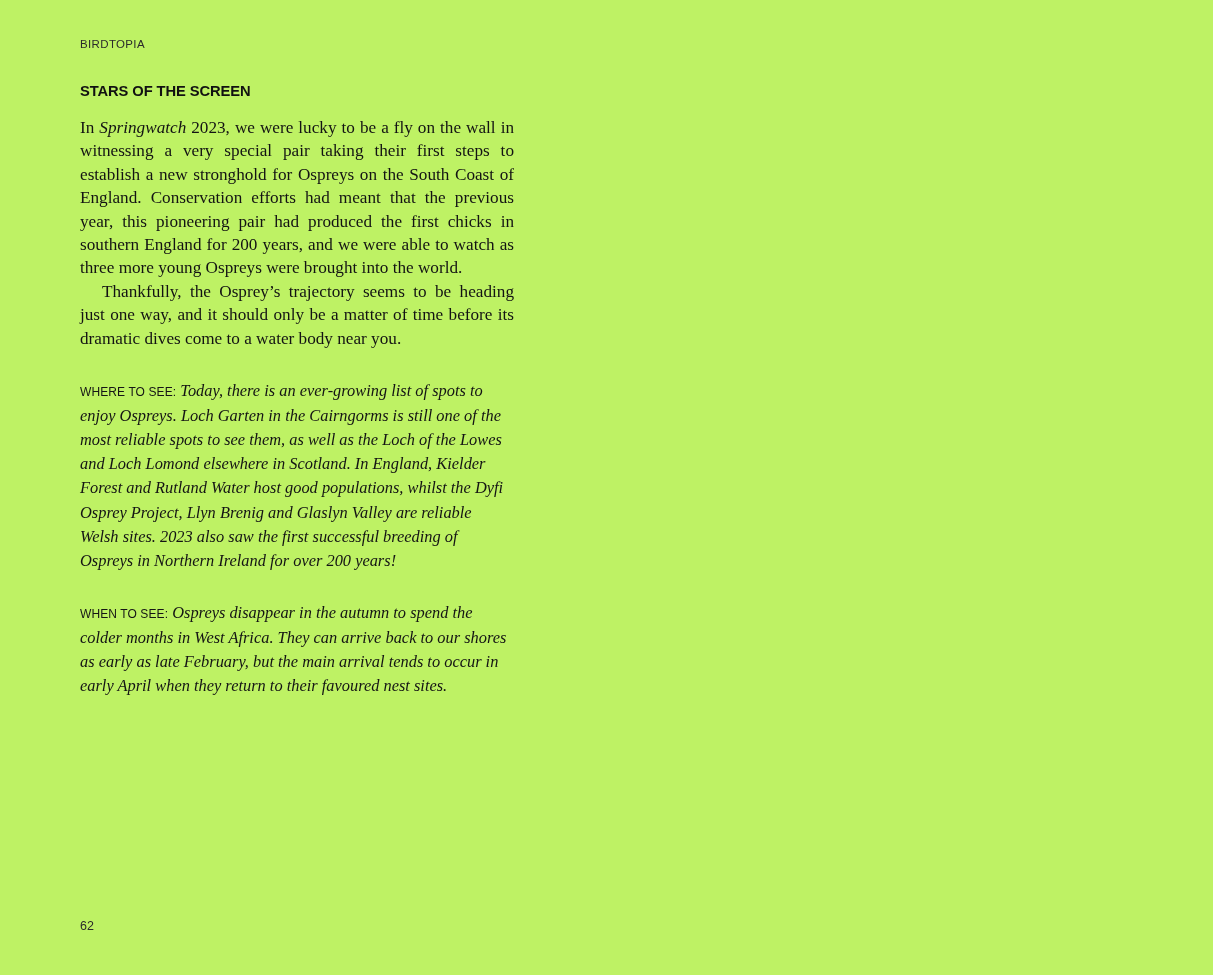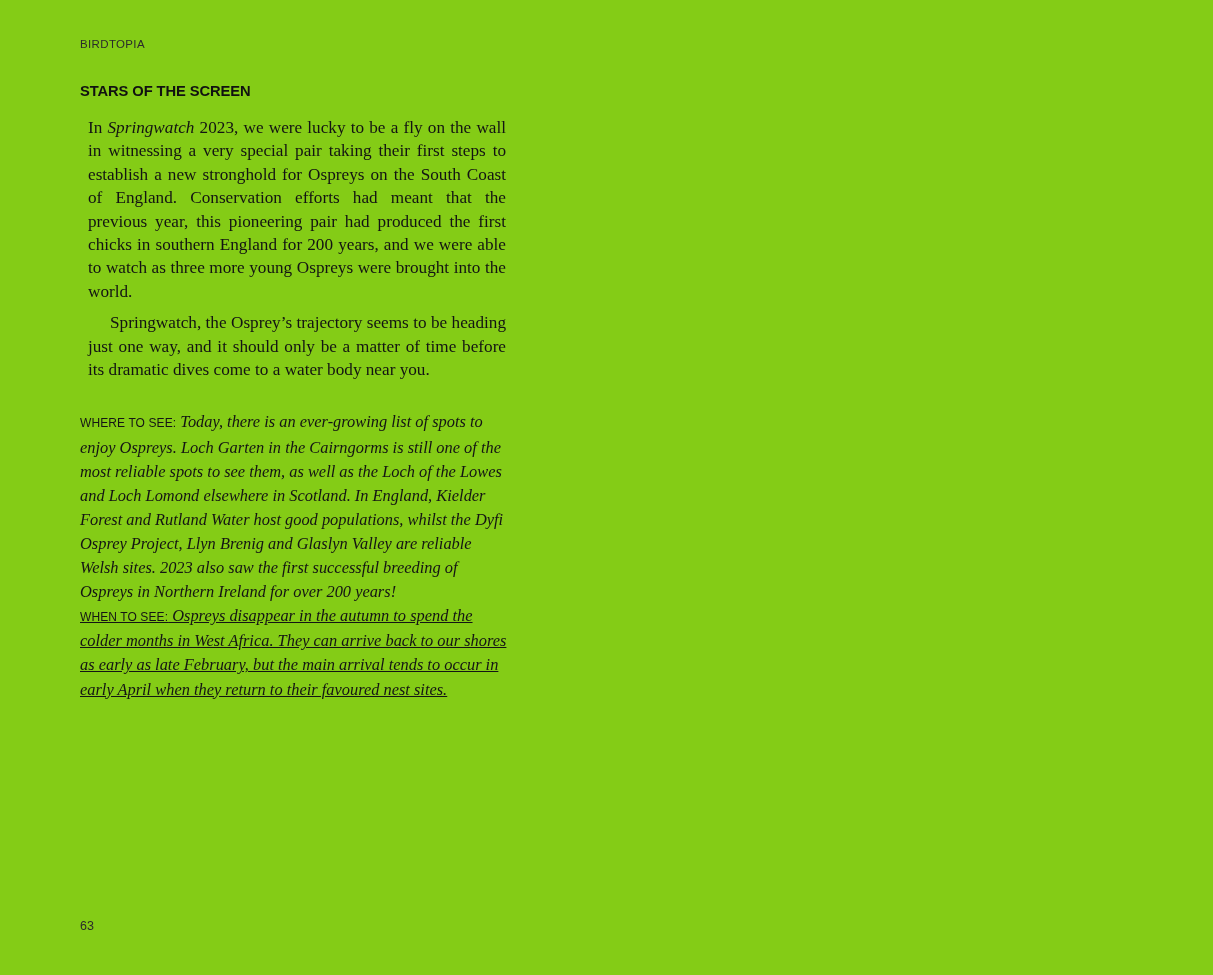--- a/index.html
+++ b/index.html
@@ -21,21 +21,21 @@
     position: absolute;
     inset: 0;
     background: #ffffff;
   }
 
   
   .page {
     position: absolute;
     top: 0;
     height: 975px;
-    background: #84cc16;
+    background: #bef264;
   }
   .page-left  { left: 0;     width: 606px; }
   .page-right { left: 606px; width: 607px; }
 
   
   .running-head {
     position: absolute;
     left: 80px;
     top: 38px;
     font-family: "Liberation Sans", sans-serif;
@@ -58,21 +58,21 @@
     font-weight: 700;
     font-size: 15.5px;
     letter-spacing: -0.1px;
     color: #111111;
     margin: 0 0 16px 0;
     transform: scaleX(0.95);
     transform-origin: left center;
   }
 
   p.body {
-    margin: 8px;
+    margin: 0;
     font-family: "Liberation Serif", serif;
     font-size: 17.2px;
     line-height: 23.4px;
     text-align: justify;
     text-justify: inter-word;
     color: #131313;
     hyphens: none;
   }
   p.body + p.body { text-indent: 22px; }
 
@@ -83,21 +83,21 @@
   }
   .note {
     margin: 0;
     font-family: "Liberation Serif", serif;
     font-style: italic;
     font-size: 16.4px;
     line-height: 24.1px;
     text-align: left;
     color: #141414;
   }
-  .note + .note { margin-top: 0; text-decoration: underline; }
+  .note + .note { margin-top: 28px; }
   .note .label {
     font-family: "Liberation Sans", sans-serif;
     font-style: normal;
     font-weight: 400;
     font-size: 12px;
     letter-spacing: 0.1px;
     color: #151515;
   }
 
   
@@ -119,32 +119,32 @@
   <div class="page page-left">
 
     <div class="running-head">BIRDTOPIA</div>
 
     <div class="left-col">
 
       <h2 class="section-heading">STARS OF THE SCREEN</h2>
 
       <p class="body"><span>In </span><em>Springwatch</em><span> 2023, we were lucky to be a fly on the wall in witnessing a very special pair taking their first steps to establish a new stronghold for Ospreys on the South Coast of England. Conservation efforts had meant that the previous year, this pioneering pair had produced the first chicks in southern England for 200 years, and we were able to watch as three more young Ospreys were brought into the world.</span></p>
 
-      <p class="body">Springwatch, the Osprey’s trajectory seems to be heading just one way, and it should only be a matter of time before its dramatic dives come to a water body near you.</p>
+      <p class="body">Thankfully, the Osprey’s trajectory seems to be heading just one way, and it should only be a matter of time before its dramatic dives come to a water body near you.</p>
 
       <div class="note-block">
 
         <p class="note"><span class="label">WHERE TO SEE:</span><span> Today, there is an ever-growing list of spots to enjoy Ospreys. Loch Garten in the Cairngorms is still one of the most reliable spots to see them, as well as the Loch of the Lowes and Loch Lomond elsewhere in Scotland. In England, Kielder Forest and Rutland Water host good populations, whilst the Dyfi Osprey Project, Llyn Brenig and Glaslyn Valley are reliable Welsh sites. 2023 also saw the first successful breeding of Ospreys in Northern Ireland for over 200 years!</span></p>
 
         <p class="note"><span class="label">WHEN TO SEE:</span><span> Ospreys disappear in the autumn to spend the colder months in West Africa. They can arrive back to our shores as early as late February, but the main arrival tends to occur in early April when they return to their favoured nest sites.</span></p>
 
       </div>
     </div>
 
-    <div class="folio folio-left">63</div>
+    <div class="folio folio-left">62</div>
   </div>
 
   <div class="page page-right">
 
     
 
     
 
     
 

